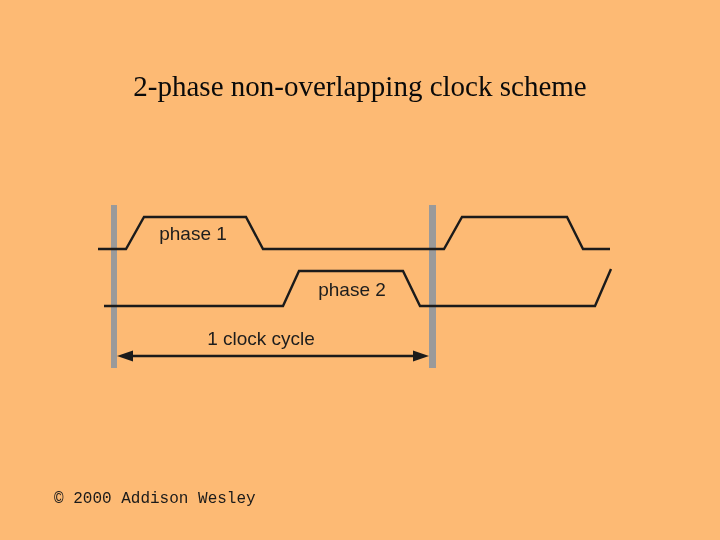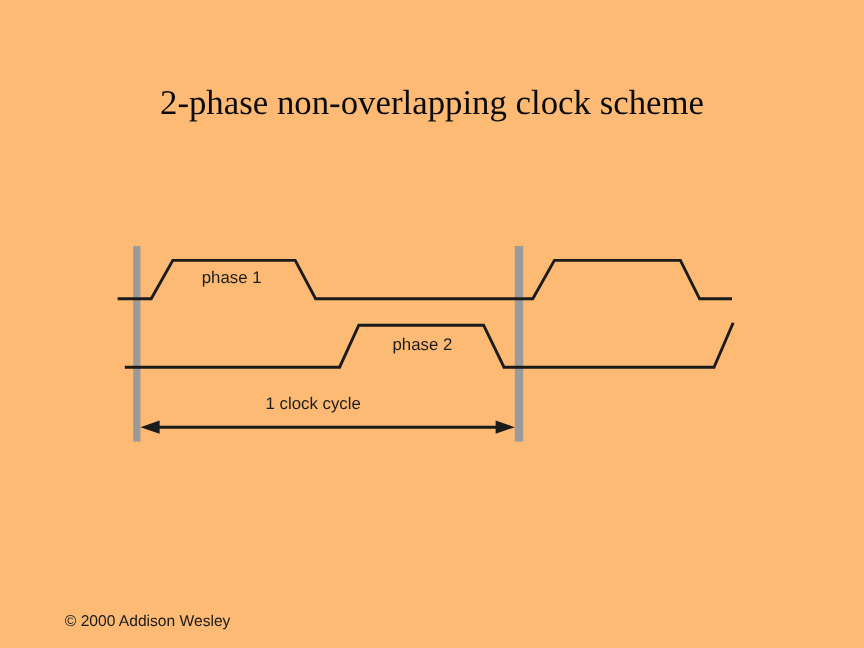--- a/index.html
+++ b/index.html
@@ -29,32 +29,32 @@
   }
   .diagram-svg {
     position: absolute;
     left: 0;
     top: 0;
   }
   .wave-label {
     position: absolute;
     transform: translateX(-50%);
     white-space: nowrap;
-    font-size: 14px;
+    font-size: 19px;
     color: #1d1d1d;
   }
   .phase1-label { left: 193px; top: 223px; }
   .phase2-label { left: 352px; top: 279px; }
   .cycle-label  { left: 261px; top: 328px; }
   .copyright {
     position: absolute;
     left: 54px;
-    top: 510px;
-    font-family: Liberation Sans, sans-serif;
-    font-size: 13px;
+    top: 490px;
+    font-family: Liberation Mono, monospace;
+    font-size: 16px;
     color: #1a1a1a;
   }
 </style>
 </head>
 <body>
 
 <div class="slide">
   <h1 class="title">2-phase non-overlapping clock scheme</h1>
 
   <svg class="diagram-svg" width="720" height="540" viewBox="0 0 720 540">

